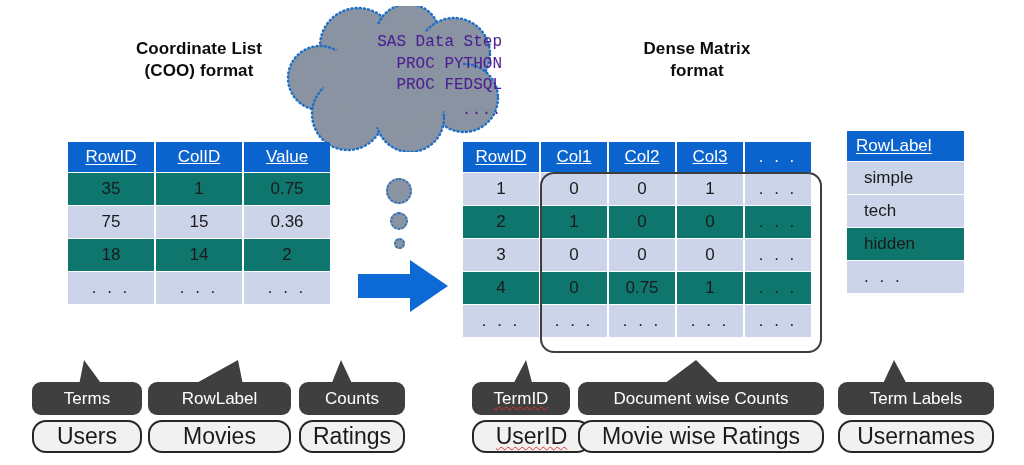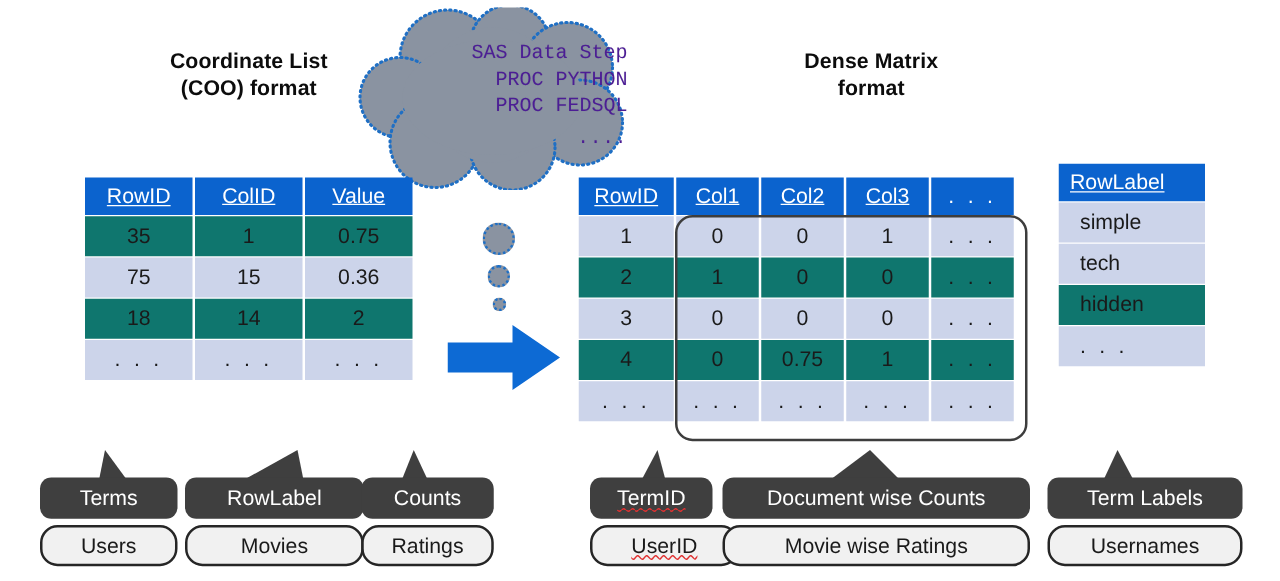--- a/index.html
+++ b/index.html
@@ -88,21 +88,21 @@
   
   .callout{position:absolute;}
   .callout .tail{position:absolute;}
   .callout .dark{
     position:absolute;left:0;background:#3f3f3f;border-radius:9px;
     color:#ffffff;font-size:17px;display:flex;align-items:center;
     justify-content:center;height:33px;
   }
   .callout .light{
     position:absolute;left:0;background:#f1f1f1;border:2px solid #262626;
-    border-radius:14px;color:#1a1a1a;font-size:17px;display:flex;
+    border-radius:14px;color:#1a1a1a;font-size:23px;display:flex;
     align-items:center;justify-content:center;height:33px;box-sizing:border-box;
   }
   .sp-err-w{
     text-decoration:underline;text-decoration-color:#e03131;
     text-decoration-style:wavy;text-decoration-thickness:1px;
     text-underline-offset:2px;
   }
 </style>
 </head>
 <body>
@@ -264,21 +264,21 @@
   </div>
 
   <div class="callout" id="co-documents" style="left:148px;top:360px;width:143px;height:96px;">
     <svg class="tail" style="left:0;top:0;" width="143" height="30" viewBox="0 0 143 30">
       <polygon points="90,0 96,30 36,30" fill="#3f3f3f"></polygon>
     </svg>
     <div class="dark" style="top:22px;width:143px;">RowLabel</div>
     <div class="light" style="top:60px;width:143px;">Movies</div>
   </div>
 
-  <div class="callout" id="co-counts" style="left:289px;top:360px;width:106px;height:96px;text-align:center;">
+  <div class="callout" id="co-counts" style="left:299px;top:360px;width:106px;height:96px;text-align:center;">
     <svg class="tail" style="left:0;top:0;" width="106" height="30" viewBox="0 0 106 30">
       <polygon points="42,0 56,30 30,30" fill="#3f3f3f"></polygon>
     </svg>
     <div class="dark" style="top:22px;width:106px;">Counts</div>
     <div class="light" style="top:60px;width:106px;">Ratings</div>
   </div>
 
   <div class="callout" id="co-termid" style="left:472px;top:360px;width:98px;height:96px;">
     <svg class="tail" style="left:0;top:0;" width="98" height="30" viewBox="0 0 98 30">
       <polygon points="54,0 62,30 38,30" fill="#3f3f3f"></polygon>

